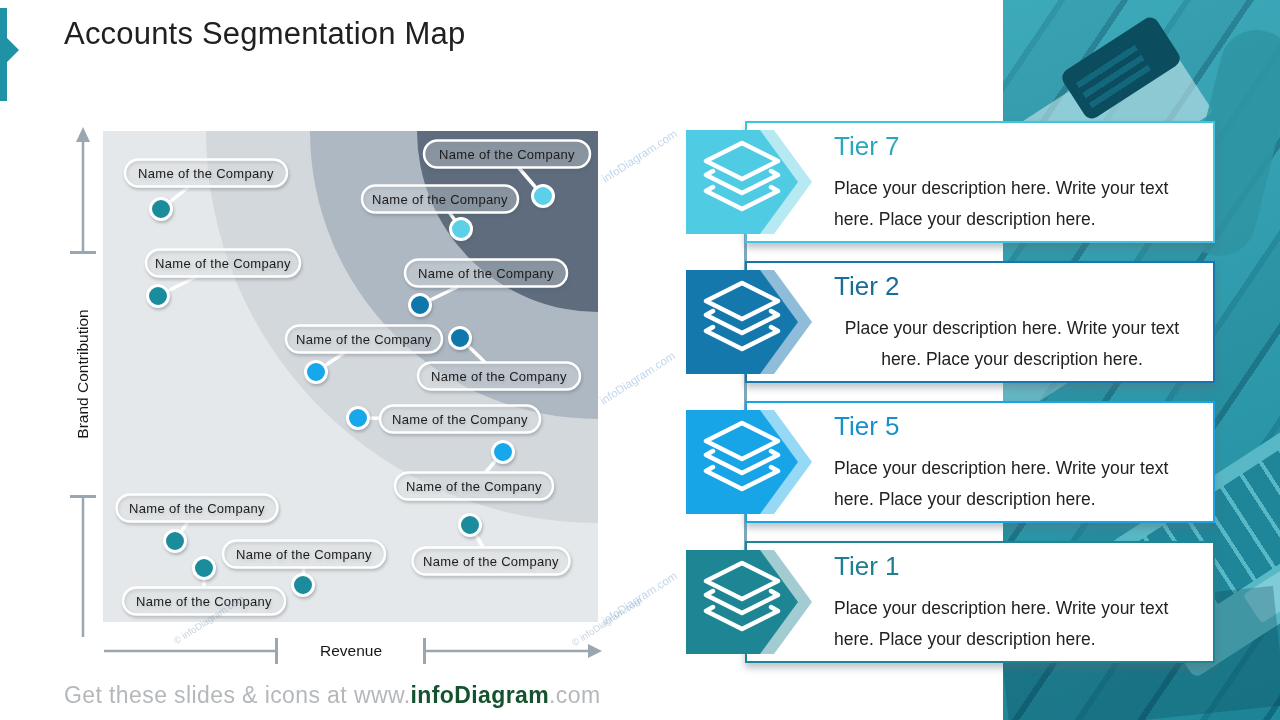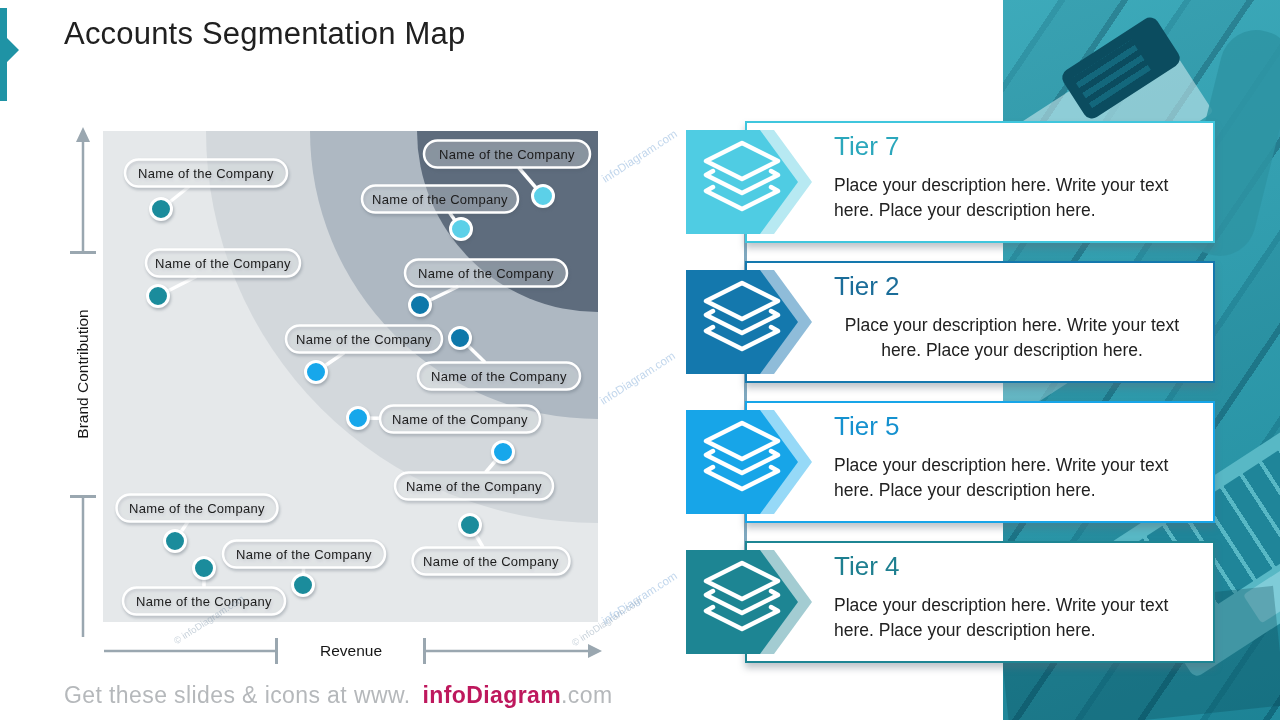--- a/index.html
+++ b/index.html
@@ -34,30 +34,30 @@
 
   
   .chart{left:40px;top:115px;}
   .pill-shadow{filter:drop-shadow(1px 2px 1.5px rgba(80,92,104,.38));}
 
   
   .connector-line{left:744px;top:180px;width:2.5px;height:422px;background:#7fa8bf;}
   .tier-card{left:745px;width:470px;height:122px;background:#ffffff;border:2px solid var(--border);
              box-sizing:border-box;box-shadow:0 5px 7px rgba(96,108,120,.40);}
   .tier-title{position:absolute;left:87px;top:8px;margin:0;font-size:26px;font-weight:400;color:var(--title);}
-  .tier-desc{position:absolute;left:87px;top:50px;margin:0;width:356px;font-size:17.5px;line-height:25px;color:#212121;}
+  .tier-desc{position:absolute;left:87px;top:50px;margin:0;width:356px;font-size:17.5px;line-height:31px;color:#212121;}
   .tier-icon{left:686px;width:130px;height:104px;}
 
   
   .wm-text{position:absolute;font-size:11.5px;color:rgba(125,170,215,.48);transform:rotate(-33deg);white-space:nowrap;}
   .wm-copy{position:absolute;font-size:9.5px;color:rgba(130,152,172,.45);transform:rotate(-33deg);white-space:nowrap;}
 
   
   .footer{left:64px;top:682px;font-size:23px;color:#b5b8bb;letter-spacing:.4px;}
-  .footer b{font-weight:700;color:#be185d;margin-left:12px;}
+  .footer b{font-weight:700;color:#14532d;}
 </style>
 </head>
 <body>
 
 <div class="slide">
 
   <svg class="abs" style="left:0;top:0" width="26" height="110">
     <polygon points="0,8 7,8 7,38 19,50 7,62 7,101 0,101" fill="#1f93a5"></polygon>
   </svg>
 
@@ -170,21 +170,21 @@
   </div>
   <div class="abs tier-card" style="top: 261px; text-align: center; --border: #1478ad; --title: #1b6d99;">
     <h2 class="tier-title">Tier 2</h2>
     <p class="tier-desc">Place your description here. Write your text here. Place your description here.</p>
   </div>
   <div class="abs tier-card" style="top: 401px; --border: #17a5e8; --title: #1591cf;">
     <h2 class="tier-title">Tier 5</h2>
     <p class="tier-desc">Place your description here. Write your text here. Place your description here.</p>
   </div>
   <div class="abs tier-card" style="top: 541px; --border: #1d8593; --title: #1e7f90;">
-    <h2 class="tier-title">Tier 4</h2>
+    <h2 class="tier-title">Tier 1</h2>
     <p class="tier-desc">Place your description here. Write your text here. Place your description here.</p>
   </div>
 
   <div class="abs tier-icon" style="top:130px"><svg viewBox="0 0 130 104" width="130" height="104">
         <path d="M14 0 H88 L126 52 L88 104 H14 Z" fill="#b7e9f2"></path>
         <path d="M0 0 H74 L112 52 L74 104 H0 Z" fill="#4fcce3"></path>
         <g fill="none" stroke="#ffffff" stroke-width="4.5" stroke-linejoin="round" stroke-linecap="round">
           <path d="M56 13 L92 31 L56 49 L20 31 Z"></path>
           <path d="M27 41 L20 45 L56 63 L92 45 L85 41"></path>
           <path d="M27 57 L20 61 L56 79 L92 61 L85 57"></path>

